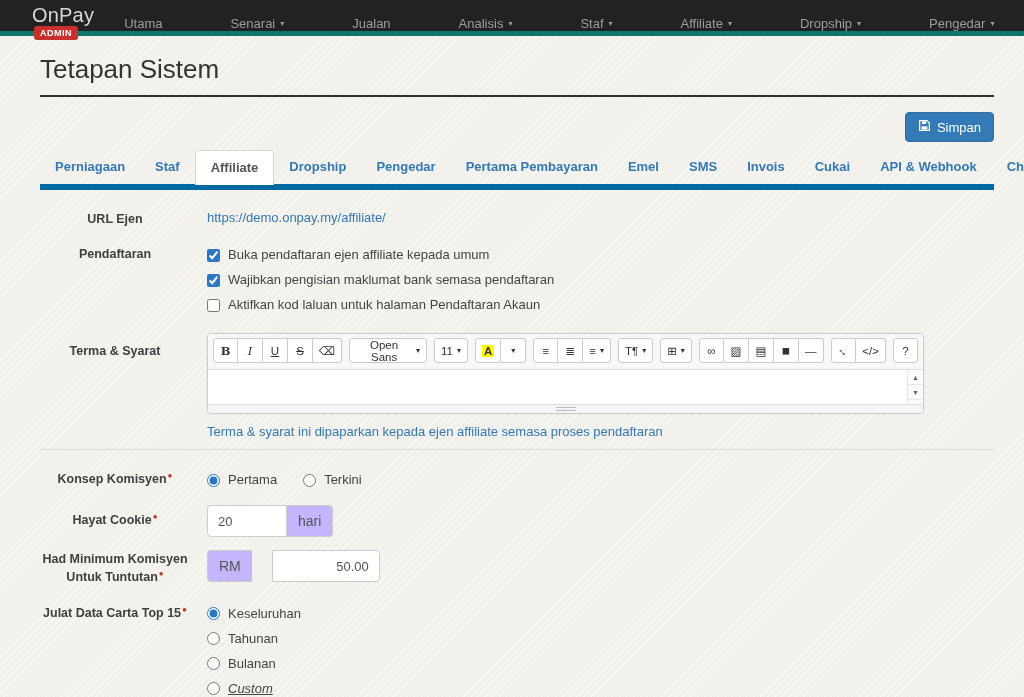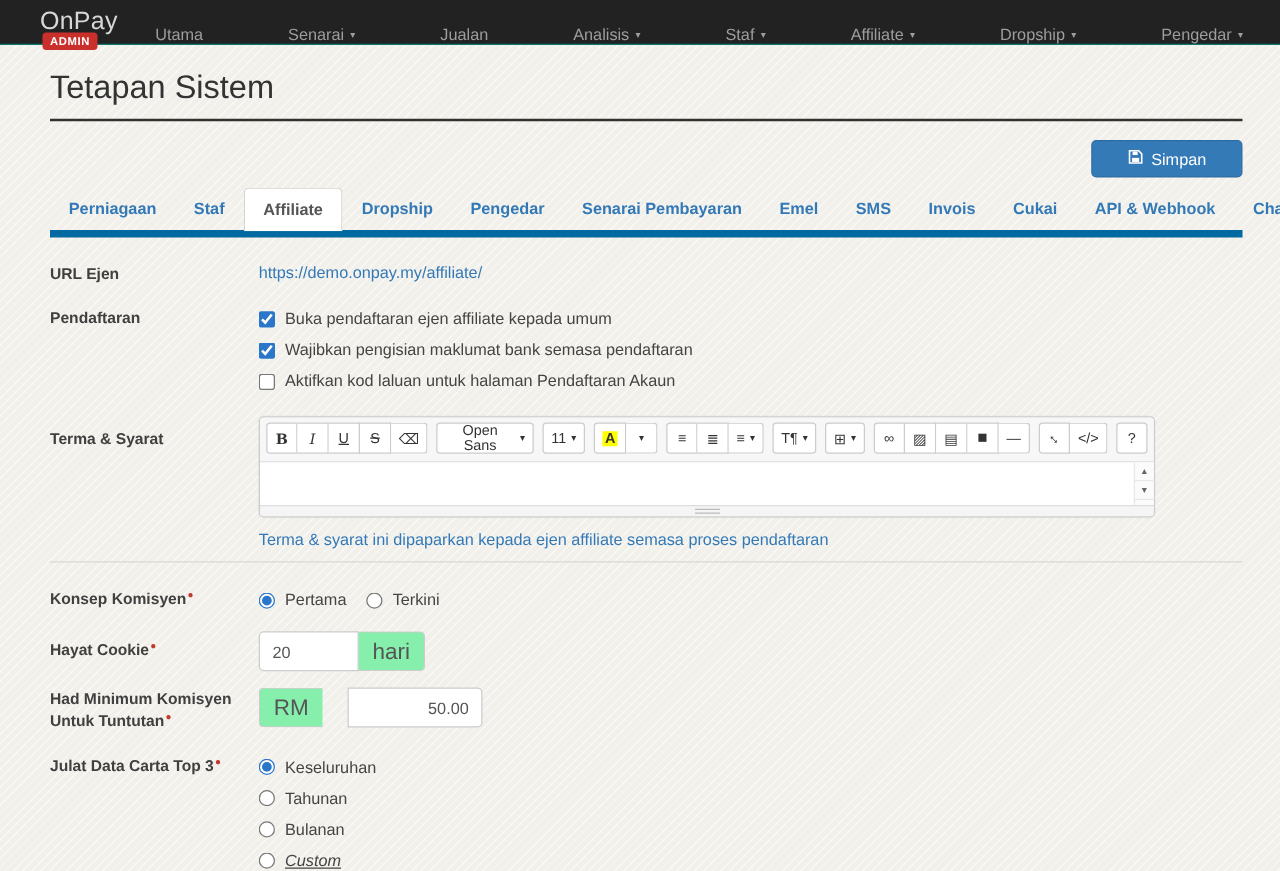--- a/index.html
+++ b/index.html
@@ -4,60 +4,60 @@
 <style>
   * { box-sizing: border-box; margin: 0; padding: 0; }
   html,body { width:1024px; height:697px; overflow:hidden; }
   body {
     font-family: "Liberation Sans", "DejaVu Sans", sans-serif;
     background-color:#f2f0ea;
     background-image: repeating-linear-gradient(135deg, rgba(255,255,255,.55) 0 1px, transparent 1px 5px);
     color:#333;
   }
   
-  .navbar { height:36px; background:#222; display:flex; align-items:stretch; position:relative; border-bottom:1px solid #0f766e; }
+  .navbar { height:36px; background:#222; display:flex; align-items:stretch; position:relative; border-bottom:5px solid #0f766e; }
   .brand-wrap { position:relative; padding:0 18px 0 32px; display:flex; align-items:center; }
   .brand { color:#d7d7d7; font-size:20px; letter-spacing:.2px; cursor:pointer; }
   .admin-badge { position:absolute; left:34px; top:26px; background:#c9302c; color:#fff; font-size:9px; font-weight:700; letter-spacing:.5px; padding:2px 6px; border-radius:3px; z-index:5; }
   .nav-left, .nav-right { display:flex; align-items:flex-end; list-style:none;gap:44px; }
   .nav-left { flex:1; }
   .nav-item { display:flex; align-items:center; padding:0 12px; color:#9d9d9d; font-size:13px; cursor:pointer; white-space:nowrap; }
   .nav-item .caret { font-size:8px; margin-left:5px; color:#9d9d9d; }
   .nav-item.active { background:#0a0a0a; color:#fff; font-weight:700; }
   .nav-item.active .caret { color:#fff; }
   .nav-icon { margin-right:6px; display:inline-flex; align-items:center; }
   .q-circle { width:13px; height:13px; border:1.5px solid #9d9d9d; border-radius:50%; font-size:9px; font-weight:700; display:inline-flex; align-items:center; justify-content:center; color:#9d9d9d; }
   
   .page { padding:12px 30px 20px 40px; }
   .page-title { font-size:26px; font-weight:300; color:#333; padding:6px 0 10px; border-bottom:2px solid #31312f; }
   .save-row { display:flex; justify-content:flex-end; margin:15px 0 8px; }
-  .btn-primary { display:inline-flex; align-items:center; gap:6px; background:#337ab7; border:1px solid #2e6da4; color:#fff; font-size:13px; padding:6px 28px; border-radius:4px; cursor:pointer; font-family:inherit; }
+  .btn-primary { display:inline-flex; align-items:center; gap:6px; background:#337ab7; border:1px solid #2e6da4; color:#fff; font-size:13px; padding:6px 12px; border-radius:4px; cursor:pointer; font-family:inherit; }
   
   .tabs { display:flex; list-style:none; border-bottom:6px solid #0369a1; margin-top:6px; }
   .tab { padding:9px 15px; font-size:13px; font-weight:600; color:#3379b7; cursor:pointer; margin-bottom:-1px; white-space:nowrap; }
   .tab.active { background:#fff; border:1px solid #d8d5ce; border-bottom:1px solid #fff; border-radius:4px 4px 0 0; color:#555; }
   
   .form { margin-top:20px; }
   .frow { display:flex; margin-bottom:15px; }
-  .lbl { width:150px; flex-shrink:0; text-align:left; font-size:12.5px; font-weight:700; color:#404040; line-height:1.45; }
+  .lbl { width:150px; flex-shrink:0; text-align:center; font-size:12.5px; font-weight:700; color:#404040; line-height:1.45; }
   .lbl .line { display:block; }
   .req-dot { color:#c0392b; font-size:8px; vertical-align:super; margin-left:1px; }
   .ctrl { margin-left:17px; flex:1; max-width:717px; font-size:13px; color:#444; }
   .pt6 { padding-top:6px; } .pt2 { padding-top:2px; } .pt9 { padding-top:9px; }
   a.url-link { color:#3379b7; text-decoration:none; font-size:13px; }
   .chk-line, .rad-line { display:flex; align-items:center; gap:8px; line-height:24px; cursor:pointer; }
-  .rad-inline { display:flex; gap:16px; }
+  .rad-inline { display:flex; gap:26px; }
   input[type=checkbox], input[type=radio] { width:13px; height:13px; accent-color:#2a76c8; cursor:pointer; }
   .italic { font-style:italic;text-decoration:underline; }
   .help-note { color:#3379b7; font-size:13px; margin-top:10px; }
   .divider { border:none; border-top:1px solid #dbd8d0; margin:4px 0 18px; }
   
   .input-group { display:flex; }
   .text-input { height:32px; border:1px solid #ccc; border-radius:4px; padding:5px 10px; font-size:13px; color:#555; font-family:inherit; background:#fff; }
-  .addon { height:32px; display:flex; align-items:center; padding:0 11px; background:#86efac; border:1px solid #ccc; color:#555; font-size:18px; }
+  .addon { height:32px; display:flex; align-items:center; padding:0 11px; background:#c4b5fd; border:1px solid #ccc; color:#555; font-size:14px; }
   .addon.right { border-left:none; border-radius:0 4px 4px 0; }
   .addon.left { border-right:none; border-radius:4px 0 0 4px; }
   .grp-left { border-radius:4px 0 0 4px; }
   .grp-right { border-radius:0 4px 4px 0;margin-left:20px; }
   .w104 { width:80px; } .w108 { width:108px; text-align:right; }
   .stack > * { margin-bottom:1px; }
   
   .note-editor { width:717px; border:1px solid #ccc; border-radius:4px; background:#fff; overflow:hidden; box-shadow:0 0 0 1px rgba(0,0,0,0.02); }
   .note-toolbar { background:#f7f7f7; border-bottom:1px solid #ddd; padding:4px 5px 6px; display:flex; flex-wrap:nowrap; gap:7px; align-items:center; }
   .btn-group { display:inline-flex; }
@@ -173,21 +173,21 @@
       <span>Simpan</span>
     </button>
   </div>
 
   <ul class="tabs">
     <li class="tab">Perniagaan</li>
     <li class="tab">Staf</li>
     <li class="tab active">Affiliate</li>
     <li class="tab">Dropship</li>
     <li class="tab">Pengedar</li>
-    <li class="tab">Senarai Pembayaran</li>
+    <li class="tab">Pertama Pembayaran</li>
     <li class="tab">Emel</li>
     <li class="tab">SMS</li>
     <li class="tab">Invois</li>
     <li class="tab">Cukai</li>
     <li class="tab">API &amp; Webhook</li>
     <li class="tab">Chat</li>
   </ul>
 
   <div class="form">
 
@@ -353,21 +353,21 @@
       </label>
       <div class="ctrl">
         <div class="input-group">
           <span class="addon left">RM</span>
           <input class="text-input w108 grp-right" type="text" value="50.00" style="">
         </div>
       </div>
     </div>
 
     <div class="frow">
-      <label class="lbl pt2"><span>Julat Data Carta Top 3</span><span class="req-dot">●</span></label>
+      <label class="lbl pt2"><span>Julat Data Carta Top 15</span><span class="req-dot">●</span></label>
       <div class="ctrl stack">
         <label class="rad-line">
           <input type="radio" name="julat" checked="" style="">
           <span>Keseluruhan</span>
         </label>
         <label class="rad-line">
           <input type="radio" name="julat" style="">
           <span>Tahunan</span>
         </label>
         <label class="rad-line">

